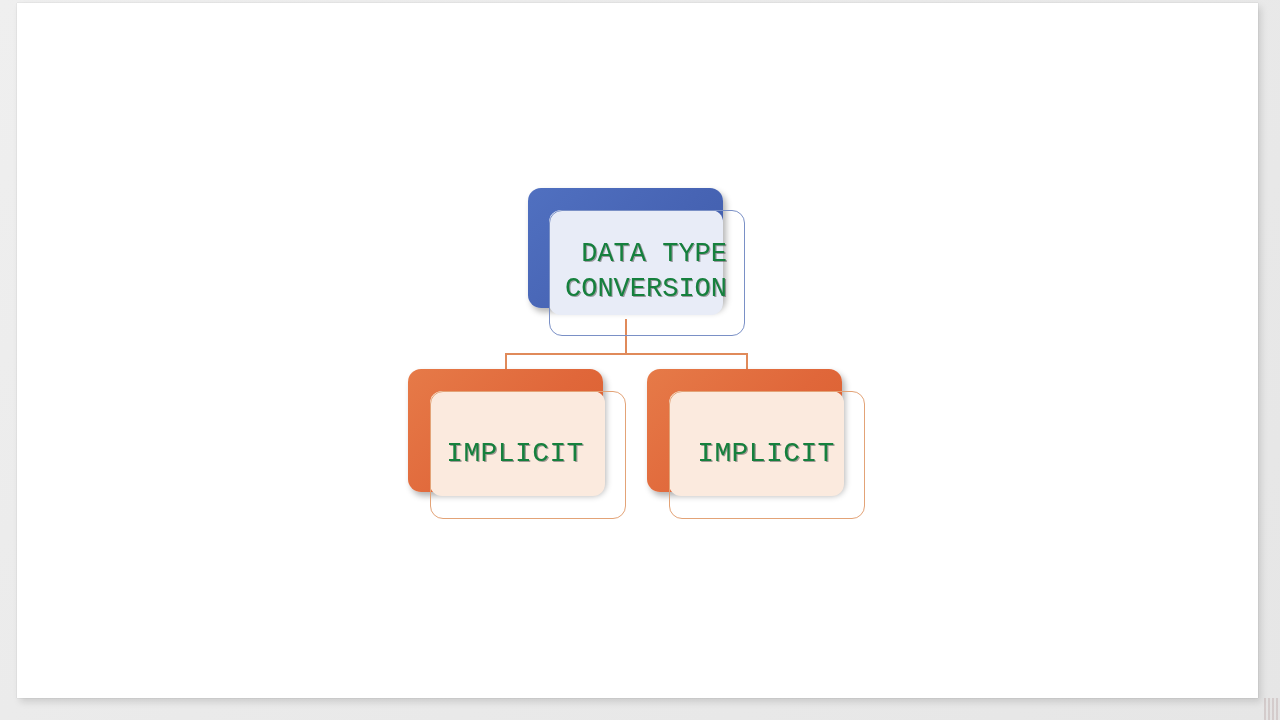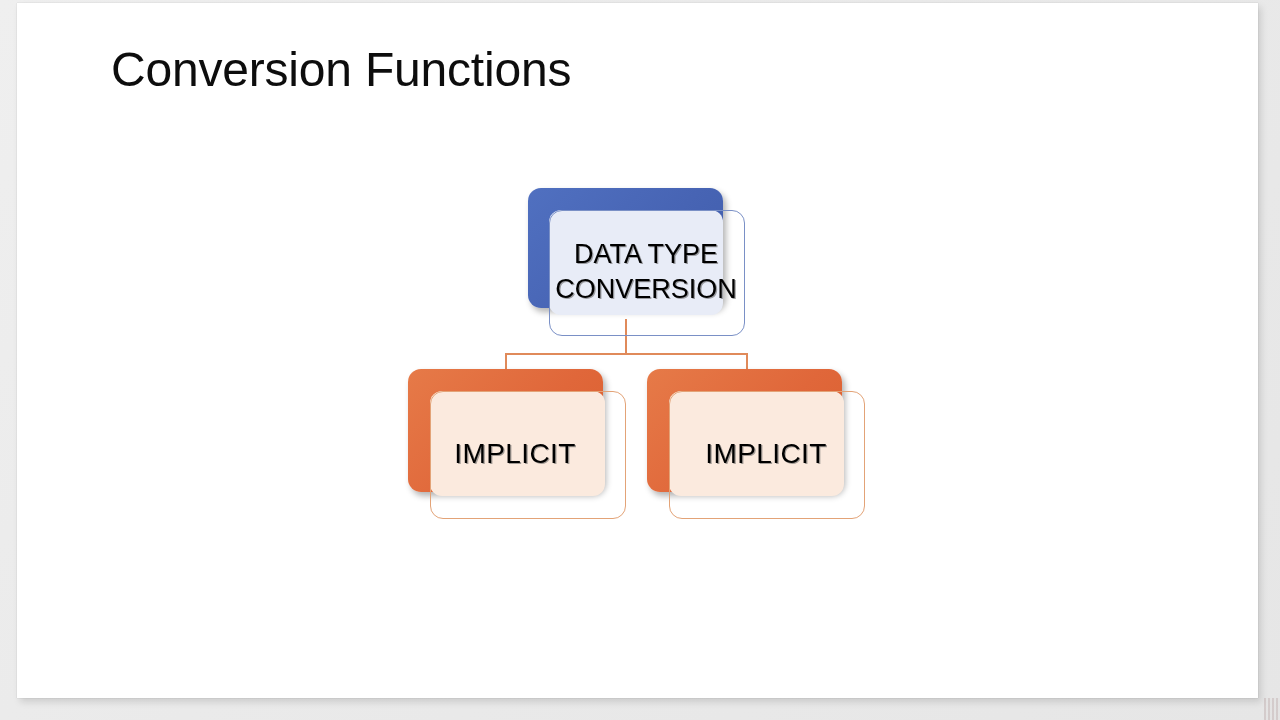--- a/index.html
+++ b/index.html
@@ -80,24 +80,24 @@
     background: transparent;
   }
   .card.blue   { border: 1.3px solid #7a90c6; }
   .card.orange { border: 1.3px solid #e3a377; }
 
   .node-label {
     position: absolute;
     display: flex;
     align-items: center;
     justify-content: center;
-    text-align: center;
-    color: #000000;
+    text-align: right;
+    color: #15803d;
     font-weight: 400;
-    font-family: Liberation Sans, sans-serif;
+    font-family: Liberation Mono, monospace;
     text-shadow: 1.2px 1.2px 0.6px rgba(90,90,90,0.55);
     white-space: pre-line;
     pointer-events: none;
   }
   .node-label.root { font-size: 27px; line-height: 1.28; }
   .node-label.leaf { font-size: 28px; line-height: 1.28; letter-spacing: 0.4px; }
 
   
   .conn {
     position: absolute;
@@ -119,21 +119,20 @@
     opacity: 0.55;
   }
 </style>
 </head>
 <body>
 
 <div id="stage">
 
   <div id="slide">
 
-    <div id="slide-title">Conversion Functions</div>
 
     <div id="diagram">
 
       <div class="conn v" style="left:608px; top:316px; height:35px;"></div>
 
       <div class="conn h" style="left:488px; top:350px; width:242px;"></div>
 
       <div class="conn v" style="left:488px; top:350px; height:22px;"></div>
 
       <div class="conn v" style="left:729px; top:350px; height:22px;"></div>

